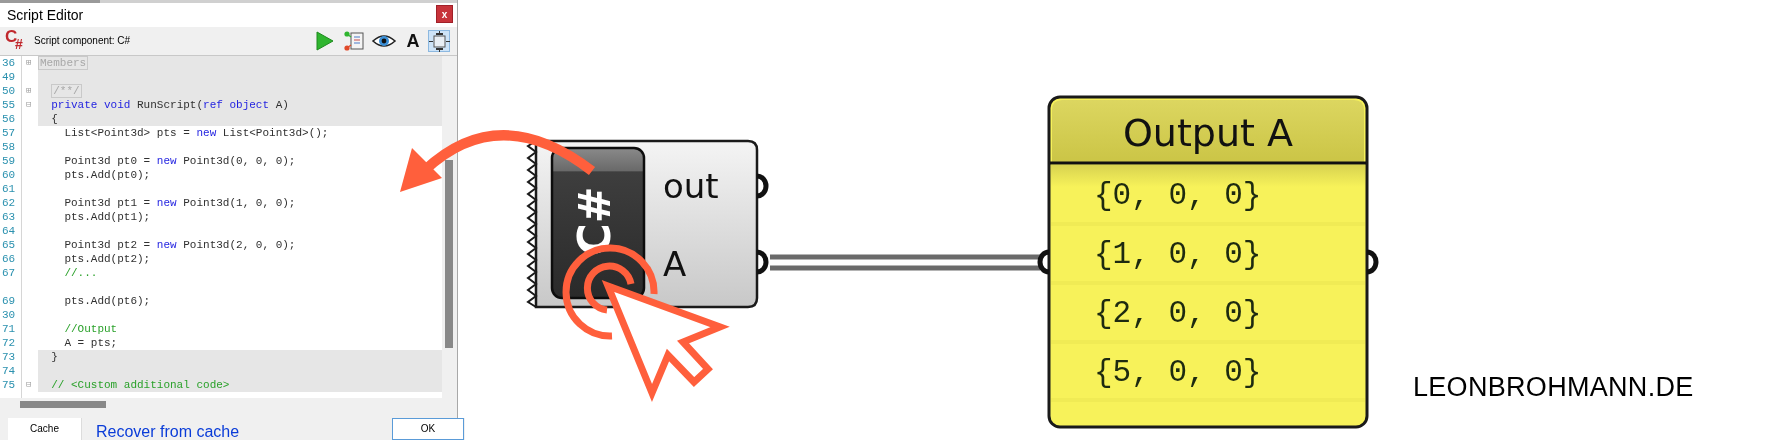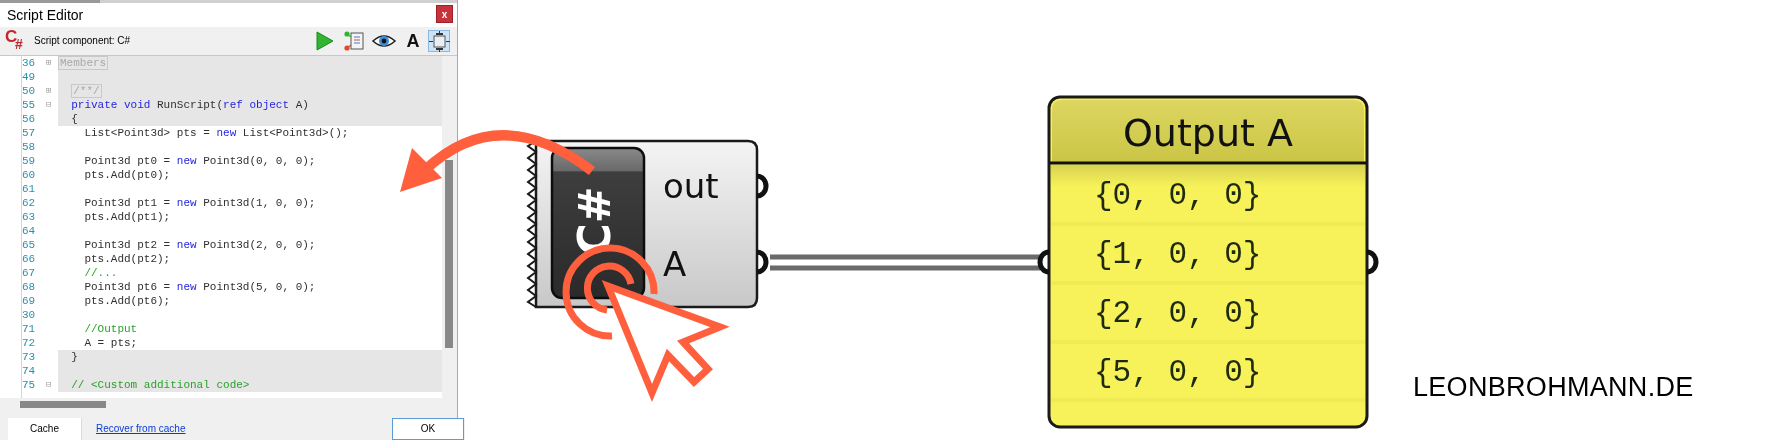--- a/index.html
+++ b/index.html
@@ -21,37 +21,37 @@
   .tb-run { left:314px; }
   .tb-run svg, .tb-io svg, .tb-eye svg, .tb-font, .tb-fit svg { display:block; }
   .tb-io { left:342px; }
   .tb-eye { left:372px; }
   .tb-font { left:402px; font-size:18px; font-weight:bold; color:#111; line-height:22px; text-align:center; }
   .tb-fit { left:428px; background:#cde3f7; border:1px solid #8cb8e0; box-sizing:border-box; }
 
   .code-area { position:absolute; left:0; top:56px; width:442px; height:342px; background:#ffffff; overflow:hidden; }
   .gutter { position:absolute; left:0; top:0; width:21px; height:100%; background:#ffffff; border-right:1px solid #d6d6d6; }
   .fold-col { position:absolute; left:22px; top:0; width:14px; height:100%; background:#ffffff; }
-  .line { position:absolute; left:0; height:14px; width:442px; font-family:"Liberation Mono", monospace; font-size:11px; line-height:14px; white-space:pre;margin-left:20px; }
+  .line { position:absolute; left:0; height:14px; width:442px; font-family:"Liberation Mono", monospace; font-size:11px; line-height:14px; white-space:pre; }
   .line .num { position:absolute; left:2px; color:#2b91af; font-family:"Liberation Mono", monospace; }
   .line .fold { position:absolute; left:26px; top:0; color:#a0a0a0; font-size:9px; }
   .line .txt { position:absolute; left:38px; color:#303030; }
   .line.shaded .txt-bg { position:absolute; left:38px; right:0; top:0; bottom:0; background:#e6e6e6; }
   .kw { color:#1f1fe0; }
   .cm { color:#2aa12a; }
   .box { border:1px solid #c9c9c9; color:#a8a8a8; padding:0 1px; }
 
   .vscroll { position:absolute; left:443px; top:56px; width:12px; height:342px; background:#f0f0f0; }
   .vscroll .thumb { position:absolute; left:2px; top:104px; width:8px; height:188px; background:#888888; }
   .hscroll { position:absolute; left:0; top:398px; width:442px; height:12px; background:#f0f0f0; }
   .hscroll .thumb { position:absolute; left:20px; top:3px; width:86px; height:7px; background:#888888; }
 
   .footer { position:absolute; left:8px; top:418px; width:100%; height:22px; background:#f0f0f0; }
   .btn-cache { position:absolute; left:0; top:0; width:73px; height:22px; background:#ffffff; border-right:1px solid #dcdcdc; font-size:10px; text-align:center; line-height:22px; color:#000; }
-  .link-recover { position:absolute; left:88px; top:5px; font-size:10px; color:#0a3cd8; text-decoration:underline; }
+  .link-recover { position:absolute; left:88px; top:5px; font-size:16px; color:#0a3cd8; }
   .btn-ok { position:absolute; left:384px; top:0; width:72px; height:22px; background:#ffffff; border:1px solid #5a9bd8; box-sizing:border-box; font-size:10px; text-align:center; line-height:20px; color:#000; }
 
   
   .overlay { position:absolute; left:0; top:0; width:1768px; height:440px; }
   .gh-text { font-family:"DejaVu Sans", sans-serif; }
 
   .watermark { position:absolute; left:1413px; top:372px; font-size:27px; color:#000; letter-spacing:0.3px; font-family:"Liberation Sans", sans-serif; }
 </style>
 </head>
 <body>
@@ -120,21 +120,20 @@
       <div class="line" style="top: 84px;"><span class="num">58</span><span class="txt"></span></div>
       <div class="line" style="top: 98px;"><span class="num">59</span><span class="txt"><span>    Point3d pt0 = </span><span class="kw">new</span><span> Point3d(0, 0, 0);</span></span></div>
       <div class="line" style="top: 112px;"><span class="num">60</span><span class="txt"><span>    pts.Add(pt0);</span></span></div>
       <div class="line" style="top: 126px;"><span class="num">61</span><span class="txt"></span></div>
       <div class="line" style="top: 140px;"><span class="num">62</span><span class="txt"><span>    Point3d pt1 = </span><span class="kw">new</span><span> Point3d(1, 0, 0);</span></span></div>
       <div class="line" style="top: 154px;"><span class="num">63</span><span class="txt"><span>    pts.Add(pt1);</span></span></div>
       <div class="line" style="top: 168px;"><span class="num">64</span><span class="txt"></span></div>
       <div class="line" style="top: 182px;"><span class="num">65</span><span class="txt"><span>    Point3d pt2 = </span><span class="kw">new</span><span> Point3d(2, 0, 0);</span></span></div>
       <div class="line" style="top: 196px;"><span class="num">66</span><span class="txt"><span>    pts.Add(pt2);</span></span></div>
       <div class="line" style="top: 210px; padding-left: 22px;"><span class="num">67</span><span class="txt"><span>    </span><span class="cm">//...</span></span></div>
-      <div class="line" style="top: 224px;"><span class="num">68</span><span class="txt"><span>    Point3d pt6 = </span><span class="kw">new</span><span> Point3d(5, 0, 0);</span></span></div>
       <div class="line" style="top: 238px;"><span class="num">69</span><span class="txt"><span>    pts.Add(pt6);</span></span></div>
       <div class="line" style="top: 252px;"><span class="num">30</span><span class="txt"></span></div>
       <div class="line" style="top: 266px;"><span class="num">71</span><span class="txt"><span>    </span><span class="cm">//Output</span></span></div>
       <div class="line" style="top: 280px;"><span class="num">72</span><span class="txt"><span>    A = pts;</span></span></div>
       <div class="line shaded" style="top: 294px;"><div class="txt-bg"></div><span class="num">73</span><span class="txt"><span>  }</span></span></div>
       <div class="line shaded" style="top: 308px;"><div class="txt-bg"></div><span class="num">74</span><span class="txt"></span></div>
       <div class="line shaded" style="top: 322px;"><div class="txt-bg"></div><span class="num">75</span><span class="fold">⊟</span><span class="txt"><span>  </span><span class="cm">// &lt;Custom additional code&gt;</span></span></div>
     </div>
 
   <div class="vscroll">

